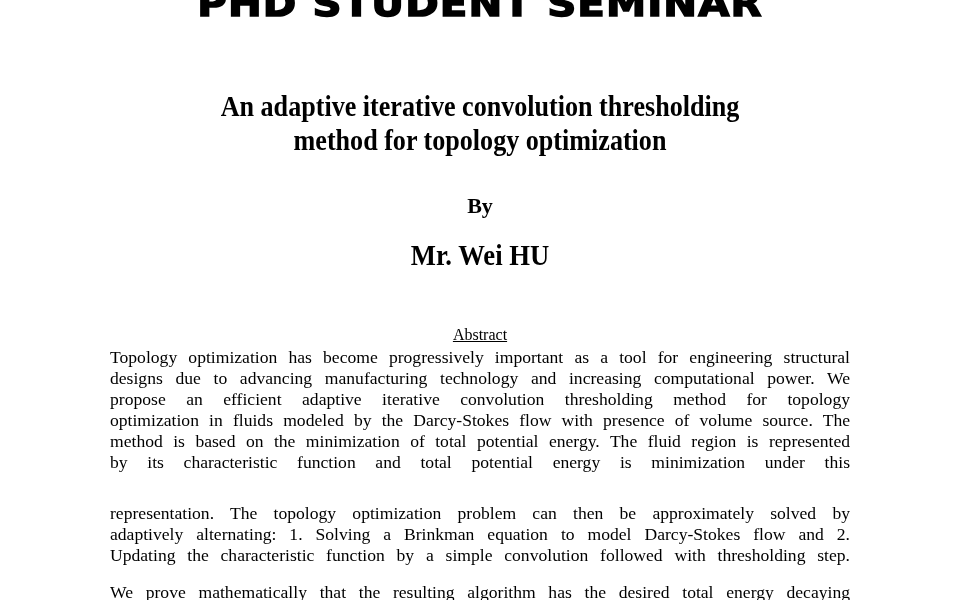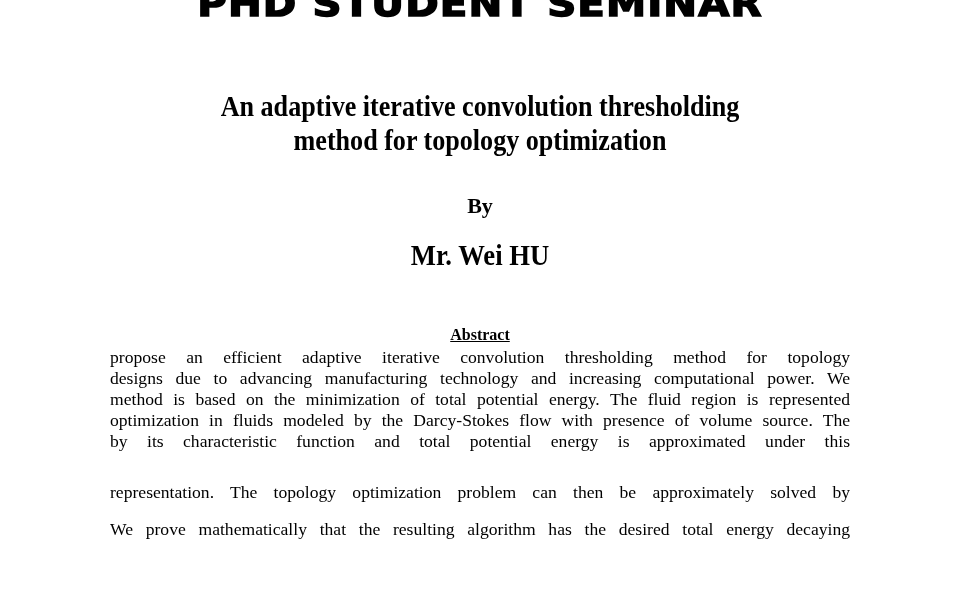--- a/index.html
+++ b/index.html
@@ -63,21 +63,21 @@
       font-size: 29px;
       line-height: 34px;
       transform: scaleX(0.92);
       transform-origin: center;
     }
     .abstract-heading {
       position: absolute;
       left: 0; width: 960px;
       top: 325px;
       text-align: center;
-      font-weight: bold;
+      font-weight: normal;
       font-size: 16px;
       line-height: 20px;
       text-decoration: underline;
     }
     .abstract-body {
       position: absolute;
       left: 110px;
       top: 347px;
       width: 740px;
       font-size: 17.6px;
@@ -104,21 +104,24 @@
     <div>method for topology optimization</div>
   </div>
 
   <div class="by-label">By</div>
 
   <div class="speaker-name">Mr. Wei HU</div>
 
   <div class="abstract-heading">Abstract</div>
 
   <div class="abstract-body">
+    <span class="abstract-line" style="display: block; width: 740px; white-space: normal;">Topology optimization has become progressively important as a tool for engineering structural</span>
+    <span class="abstract-line" style="display: block; width: 740px; white-space: normal;">designs due to advancing manufacturing technology and increasing computational power. We</span>
     <span class="abstract-line" style="display: block; width: 740px; white-space: normal;">propose an efficient adaptive iterative convolution thresholding method for topology</span>
-    <span class="abstract-line" style="display: block; width: 740px; white-space: normal;">designs due to advancing manufacturing technology and increasing computational power. We</span>
+    <span class="abstract-line" style="display: block; width: 740px; white-space: normal;">optimization in fluids modeled by the Darcy-Stokes flow with presence of volume source. The</span>
     <span class="abstract-line" style="display: block; width: 740px; white-space: normal;">method is based on the minimization of total potential energy. The fluid region is represented</span>
-    <span class="abstract-line" style="display: block; width: 740px; white-space: normal;">optimization in fluids modeled by the Darcy-Stokes flow with presence of volume source. The</span>
-    <span class="abstract-line" style="display: block; width: 740px; white-space: normal;">by its characteristic function and total potential energy is approximated under this</span>
+    <span class="abstract-line" style="display: block; width: 740px; white-space: normal;">by its characteristic function and total potential energy is minimization under this</span>
     <span class="abstract-line" style="display: block; width: 740px; white-space: normal; margin-top: 30px;">representation. The topology optimization problem can then be approximately solved by</span>
+    <span class="abstract-line" style="display: block; width: 740px; white-space: normal;">adaptively alternating: 1. Solving a Brinkman equation to model Darcy-Stokes flow and 2.</span>
+    <span class="abstract-line" style="display: block; width: 740px; white-space: normal;">Updating the characteristic function by a simple convolution followed with thresholding step.</span>
     <span class="abstract-line" style="display: block; width: 740px; white-space: normal; margin-top: 16px;">We prove mathematically that the resulting algorithm has the desired total energy decaying</span>
   </div>
 </div>
 
 </body></html>

